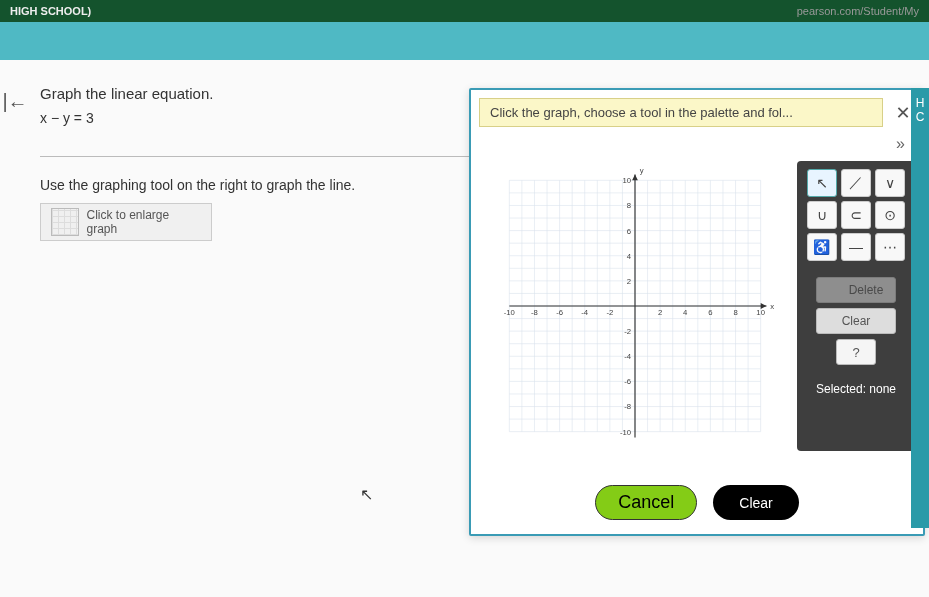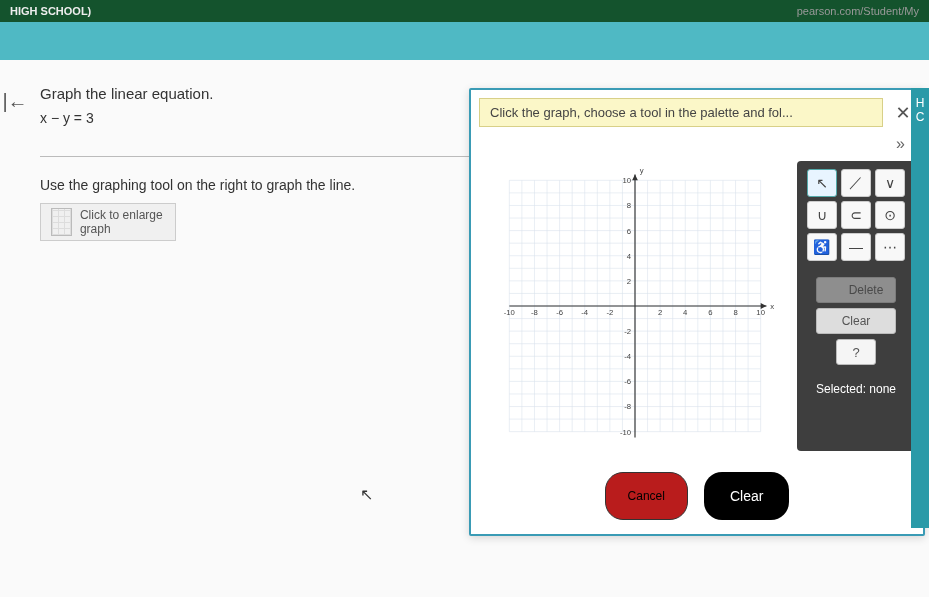--- a/index.html
+++ b/index.html
@@ -72,21 +72,21 @@
     display:flex;align-items:center;justify-content:center;color:#888;
   }
   .instruction { font-size: 14px; color: #333; margin-bottom: 10px; }
   .enlarge-box {
     display: flex;
     align-items: center;
     gap: 8px;
     border: 1px solid #ccc;
     background: #f0f0f0;
     padding: 4px 10px;
-    width: 136px;
+    width: 172px;
     font-size: 12px;
     color: #555;
     cursor: pointer;
   }
   .enlarge-thumb {
     width: 28px;
     height: 28px;
     background: repeating-linear-gradient(0deg,#ddd,#ddd 1px,transparent 1px,transparent 6px),
                 repeating-linear-gradient(90deg,#ddd,#ddd 1px,transparent 1px,transparent 6px);
     border:1px solid #bbb;
@@ -195,25 +195,25 @@
   }
   .modal-footer {
     position: absolute;
     bottom: 14px;
     left: 0; right: 0;
     display: flex;
     justify-content: center;
     gap: 16px;
   }
   .btn-cancel {
-    padding: 16px 22px;
+    padding: 6px 22px;
     border-radius: 18px;
     border: 1.5px solid #333;
-    background: #b91c1c;
-    font-size: 12px;
+    background: #84cc16;
+    font-size: 18px;
     cursor: pointer;
   }
   .btn-save {
     padding: 6px 26px;
     border-radius: 18px;
     border: none;
     background: #000;
     color: #fff;
     font-size: 14px;
     cursor: pointer;

